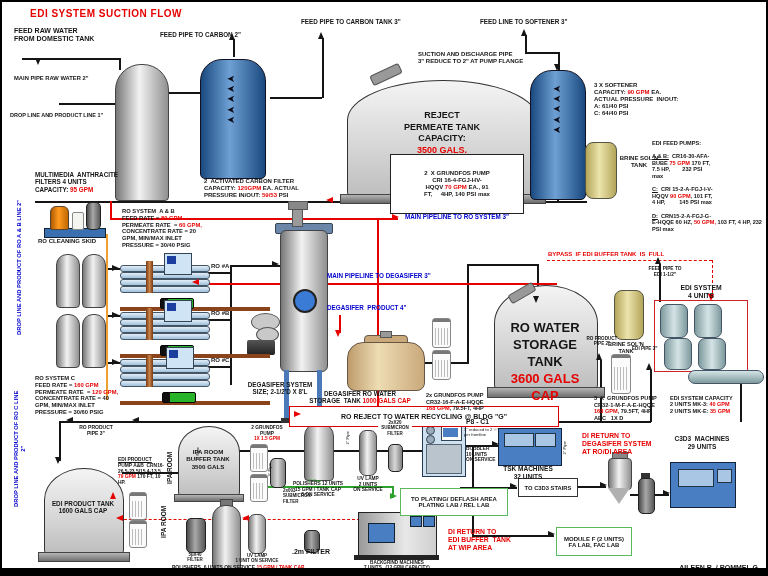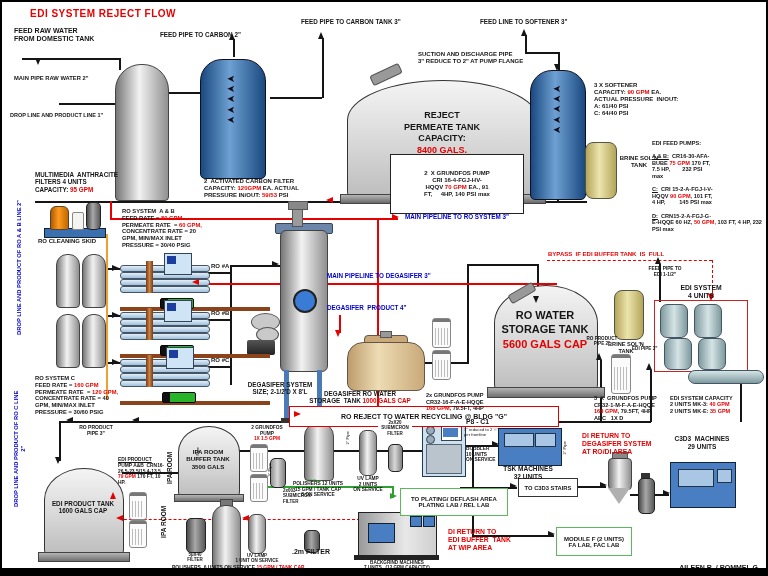--- a/index.html
+++ b/index.html
@@ -291,37 +291,37 @@
   <div class="machb" style="left:668px;top:460px;width:64px;height:44px"></div>
   <div class="inlt" style="left:676px;top:467px;width:34px;height:16px"></div>
   <div class="inlt" style="left:715px;top:467px;width:13px;height:12px"></div>
 
   <div class="shape" style="left:356px;top:510px;width:77px;height:44px;background:linear-gradient(90deg,#9a9a9a,#e8e8e8 60%,#cfcfcf);border:1.2px solid #222"></div>
   <div class="shape" style="left:366px;top:521px;width:25px;height:18px;background:#4a7ec2;border:1px solid #123;z-index:3"></div>
   <div class="shape" style="left:408px;top:514px;width:10px;height:9px;background:#4a7ec2;border:1px solid #123;z-index:3"></div>
   <div class="shape" style="left:421px;top:514px;width:10px;height:9px;background:#4a7ec2;border:1px solid #123;z-index:3"></div>
   <div class="shape" style="left:352px;top:553px;width:85px;height:5px;background:#222"></div>
 
-  <div class="lbl red" style="left:28px;top:6px;font-size:10px;letter-spacing:.5px">EDI SYSTEM REJECT FLOW</div>
+  <div class="lbl red" style="left:28px;top:6px;font-size:10px;letter-spacing:.5px">EDI SYSTEM SUCTION FLOW</div>
   <div class="lbl" style="left:12px;top:25px;font-size:7px">FEED RAW WATER
 FROM DOMESTIC TANK</div>
   <div class="lbl" style="left:158px;top:29px;font-size:6.3px">FEED PIPE TO CARBON 2"</div>
   <div class="lbl" style="left:299px;top:16px;font-size:6.3px">FEED PIPE TO CARBON TANK 3"</div>
   <div class="lbl" style="left:416px;top:49px">SUCTION AND DISCHARGE PIPE
 3" REDUCE TO 2" AT PUMP FLANGE</div>
   <div class="lbl" style="left:478px;top:16px;font-size:6.3px">FEED LINE TO SOFTENER 3"</div>
   <div class="lbl" style="left:12px;top:73px;font-size:5.8px">MAIN PIPE RAW WATER 2"</div>
   <div class="lbl" style="left:8px;top:110px;font-size:5.5px">DROP LINE AND PRODUCT LINE 1"</div>
   <div class="lbl" style="left:202px;top:176px"><span>2  ACTIVATED CARBON FILTER
 CAPACITY: </span><span class="red">120GPM</span><span> EA. ACTUAL
 PRESSURE IN/OUT: </span><span class="red">59/53</span><span> PSI</span></div>
   <div class="lbl ctr" style="left:365px;top:108px;width:150px;font-size:9px;line-height:1.3"><span>REJECT
 PERMEATE TANK
 CAPACITY:
-</span><span class="red">8400 GALS.</span></div>
+</span><span class="red">3500 GALS.</span></div>
   <div class="box" style="left:388px;top:152px;width:132px;height:58px;border:1.3px solid #222">
     <div class="lbl" style="position:static"><span>2  X GRUNDFOS PUMP
 CRI 16-4-FGJ-HV-
 HQQV </span><span class="red">70 GPM</span><span> EA., 91
 FT,     4HP, 140 PSI max</span></div>
   </div>
   <div class="lbl blue" style="left:403px;top:211px;font-size:6.3px">MAIN PIPELINE TO RO SYSTEM 3"</div>
   <div class="lbl" style="left:592px;top:80px"><span>3 X SOFTENER
 CAPACITY: </span><span class="red">90 GPM</span><span> EA.
 ACTUAL PRESSURE  IN/OUT:
@@ -372,23 +372,23 @@
 SIZE; 2-1/2'D X 8'L</div>
   <div class="lbl ctr" style="left:288px;top:388px;width:140px;font-size:6.3px"><span>DEGASIFER RO WATER
 STORAGE  TANK </span><span class="red">1000 GALS CAP</span></div>
   <div class="box" style="left:287px;top:404px;width:268px;height:19px;border:1.6px solid #dd0000;font-size:7px">
     <span>RO REJECT TO WATER RECYCLING @ BLDG "G"</span>
   </div>
   <div class="tri t-r c-red" style="left:292px;top:409px;z-index:5"></div>
   <div class="lbl" style="left:424px;top:390px;font-size:5.6px"><span>2x GRUNDFOS PUMP
 CR32-16-F-A-E-HQQE
 </span><span class="red">168 GPM</span><span>, 79.5FT, 4HP</span></div>
-  <div class="lbl ctr" style="left:497px;top:306px;width:92px;font-size:11px;line-height:1.3"><span>RO WATER
+  <div class="lbl ctr" style="left:497px;top:318px;width:92px;font-size:13px;line-height:1.3"><span>RO WATER
 STORAGE TANK
-</span><span class="red">5600 GALS CAP</span></div>
+</span><span class="red">3600 GALS CAP</span></div>
   <div class="lbl red" style="left:546px;top:249px">BYPASS  IF EDI BUFFER TANK  IS  FULL</div>
   <div class="lbl ctr" style="left:598px;top:339px;width:52px;font-size:5.6px">BRINE SOL'N
 TANK</div>
   <div class="lbl ctr" style="left:640px;top:264px;width:46px;font-size:4.8px">FEED PIPE TO
 EDI 1-1/2"</div>
   <div class="lbl ctr" style="left:664px;top:282px;width:70px;font-size:6.8px">EDI SYSTEM
 4 UNITS</div>
   <div class="lbl ctr" style="left:580px;top:334px;width:40px;font-size:4.6px">RO PRODUCT
 PIPE 2"</div>
   <div class="lbl" style="left:630px;top:344px;font-size:4.6px">EDI PIPE 3"</div>

